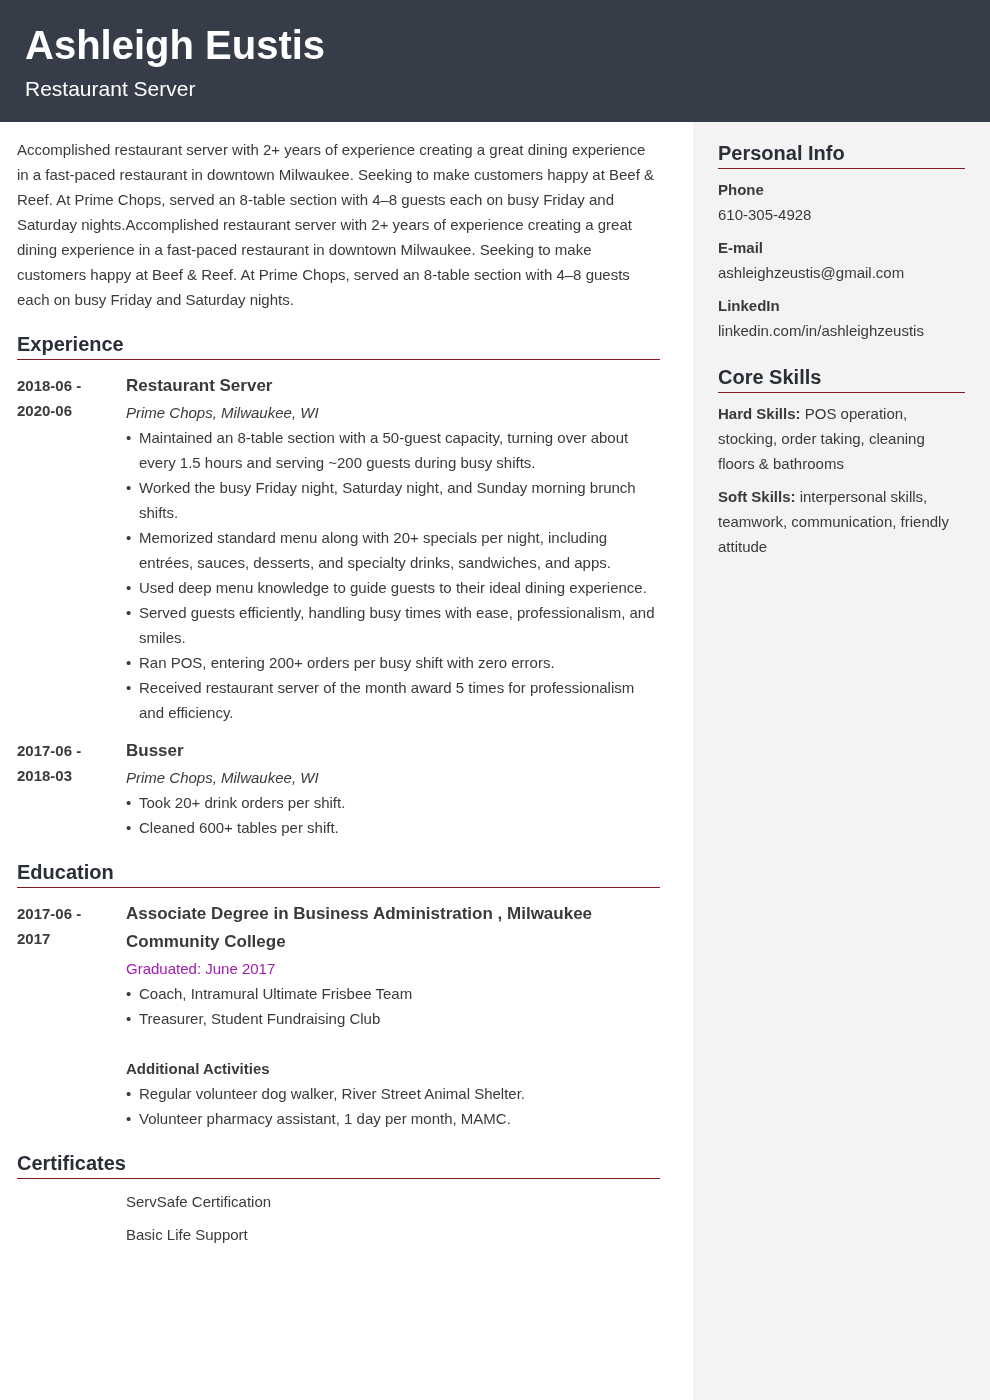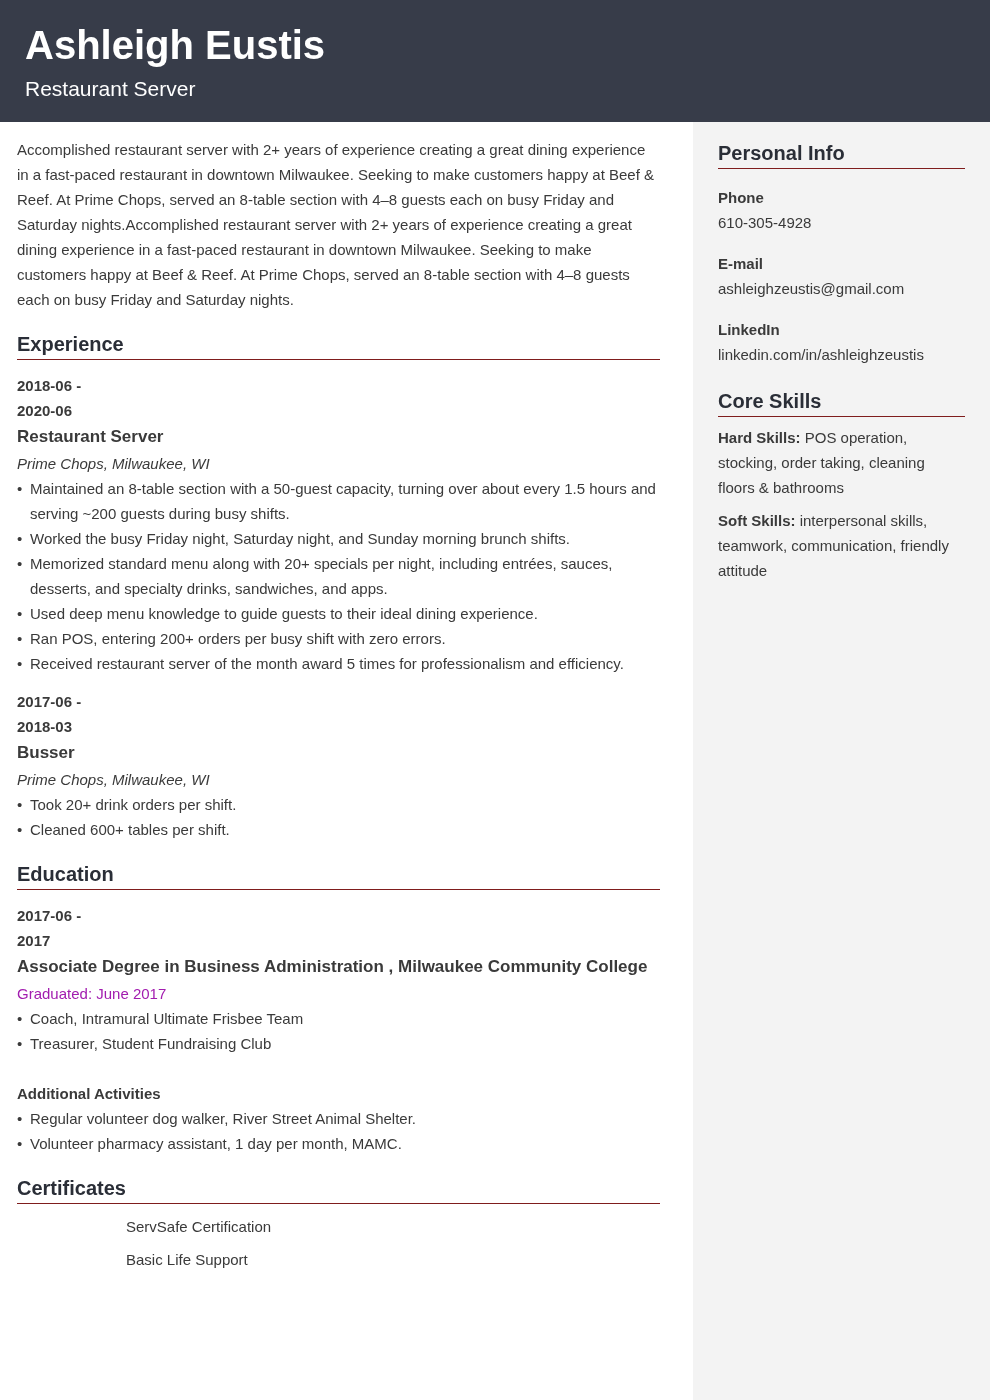--- a/index.html
+++ b/index.html
@@ -11,37 +11,37 @@
   .header .title { position: absolute; left: 25px; top: 75px; font-size: 21px; color: #ffffff; line-height: 28px; }
 
   .sidebar { position: absolute; left: 693px; top: 122px; width: 297px; height: 1278px; background: #f3f3f3; }
   .main { position: absolute; left: 17px; top: 137px; width: 643px; }
 
   .summary { font-size: 15px; line-height: 25px; color: #3a3a3a; }
 
   .section-title { font-size: 20px; font-weight: bold; color: #2a2e37; line-height: 26px; padding-bottom: 2px; border-bottom: 1px solid #7f1d1d; }
   .main .section-title { margin-top: 19px; }
 
-  .entry { display: flex; margin-top: 12px; flex-direction: column; }
+  .entry { display: flex; margin-top: 12px; }
   .entry .dates { width: 109px; flex-shrink: 0; font-size: 15px; font-weight: bold; color: #3a3a3a; line-height: 25px; padding-top: 1px; }
   .entry .body { flex: 1; }
   .entry .role { font-size: 17px; font-weight: bold; color: #3a3a3a; line-height: 28px; }
   .entry .org { font-size: 15px; font-style: italic; color: #3a3a3a; line-height: 25px; }
   .entry .grad { font-size: 15px; color: #a21caf; line-height: 25px; }
   .bullets { list-style: none; }
   .bullets li { position: relative; padding-left: 13px; font-size: 15px; line-height: 25px; color: #3a3a3a; }
   .bullets li::before { content: "\2022"; position: absolute; left: 0; top: 0; }
   .subhead { font-size: 15px; font-weight: bold; color: #3a3a3a; line-height: 25px; margin-top: 25px; }
 
   .certs { padding-left: 109px; margin-top: 10px; }
   .certs .cert { font-size: 15px; line-height: 25px; color: #3a3a3a; margin-bottom: 8px; }
 
   .side-inner { position: absolute; left: 25px; top: 18px; width: 247px; }
   .side-inner .section-title { margin-top: 0; }
-  .info-label { font-size: 15px; font-weight: bold; color: #3a3a3a; line-height: 25px; margin-top: 16px; }
+  .info-label { font-size: 15px; font-weight: bold; color: #3a3a3a; line-height: 25px; margin-top: 8px; }
   .info-value { font-size: 15px; color: #3a3a3a; line-height: 25px; }
   .skills-title { margin-top: 21px !important; }
   .skill { font-size: 15px; line-height: 25px; color: #3a3a3a; margin-top: 8px; }
   .skill b { color: #3a3a3a; }
 </style>
 </head>
 <body>
 
 <div class="header">
   <div class="name">Ashleigh Eustis</div>
@@ -59,20 +59,21 @@
       <div>2020-06</div>
     </div>
     <div class="body">
       <div class="role">Restaurant Server</div>
       <div class="org">Prime Chops, Milwaukee, WI</div>
       <ul class="bullets">
         <li>Maintained an 8-table section with a 50-guest capacity, turning over about every 1.5 hours and serving ~200 guests during busy shifts.</li>
         <li>Worked the busy Friday night, Saturday night, and Sunday morning brunch shifts.</li>
         <li>Memorized standard menu along with 20+ specials per night, including entrées, sauces, desserts, and specialty drinks, sandwiches, and apps.</li>
         <li>Used deep menu knowledge to guide guests to their ideal dining experience.</li>
+        <li>Served guests efficiently, handling busy times with ease, professionalism, and smiles.</li>
         <li>Ran POS, entering 200+ orders per busy shift with zero errors.</li>
         <li>Received restaurant server of the month award 5 times for professionalism and efficiency.</li>
       </ul>
     </div>
   </div>
 
   <div class="entry">
     <div class="dates">
       <div>2017-06 -</div>
       <div>2018-03</div>

